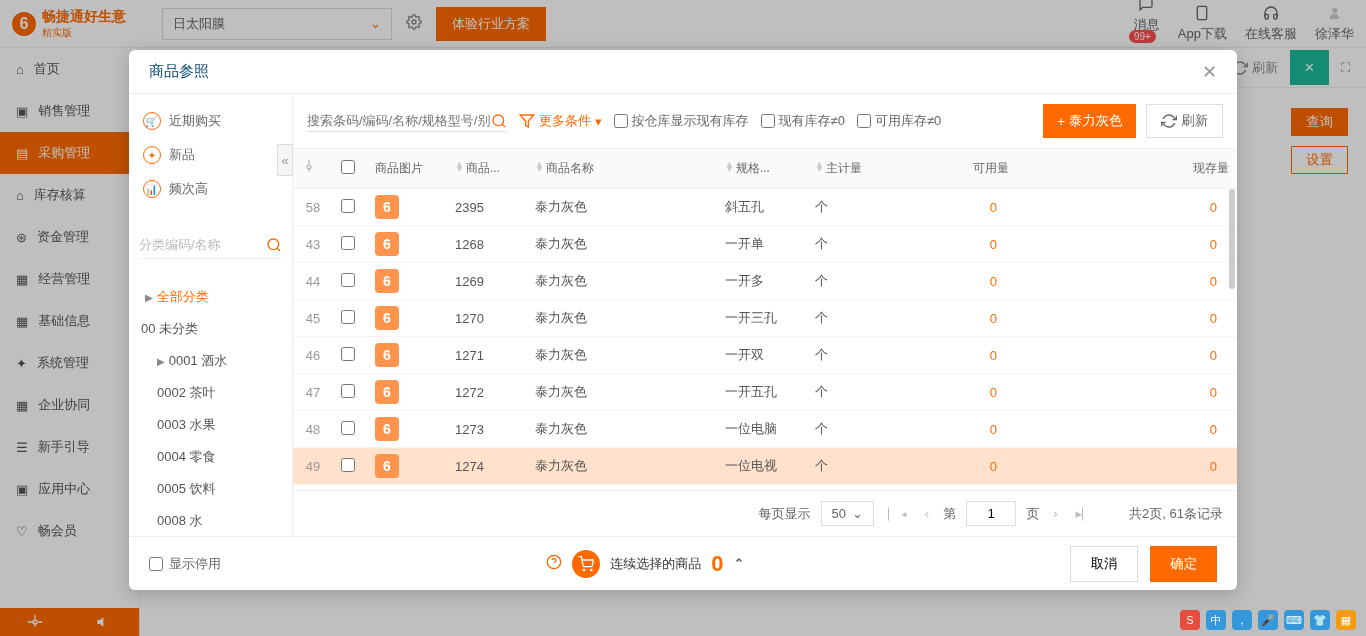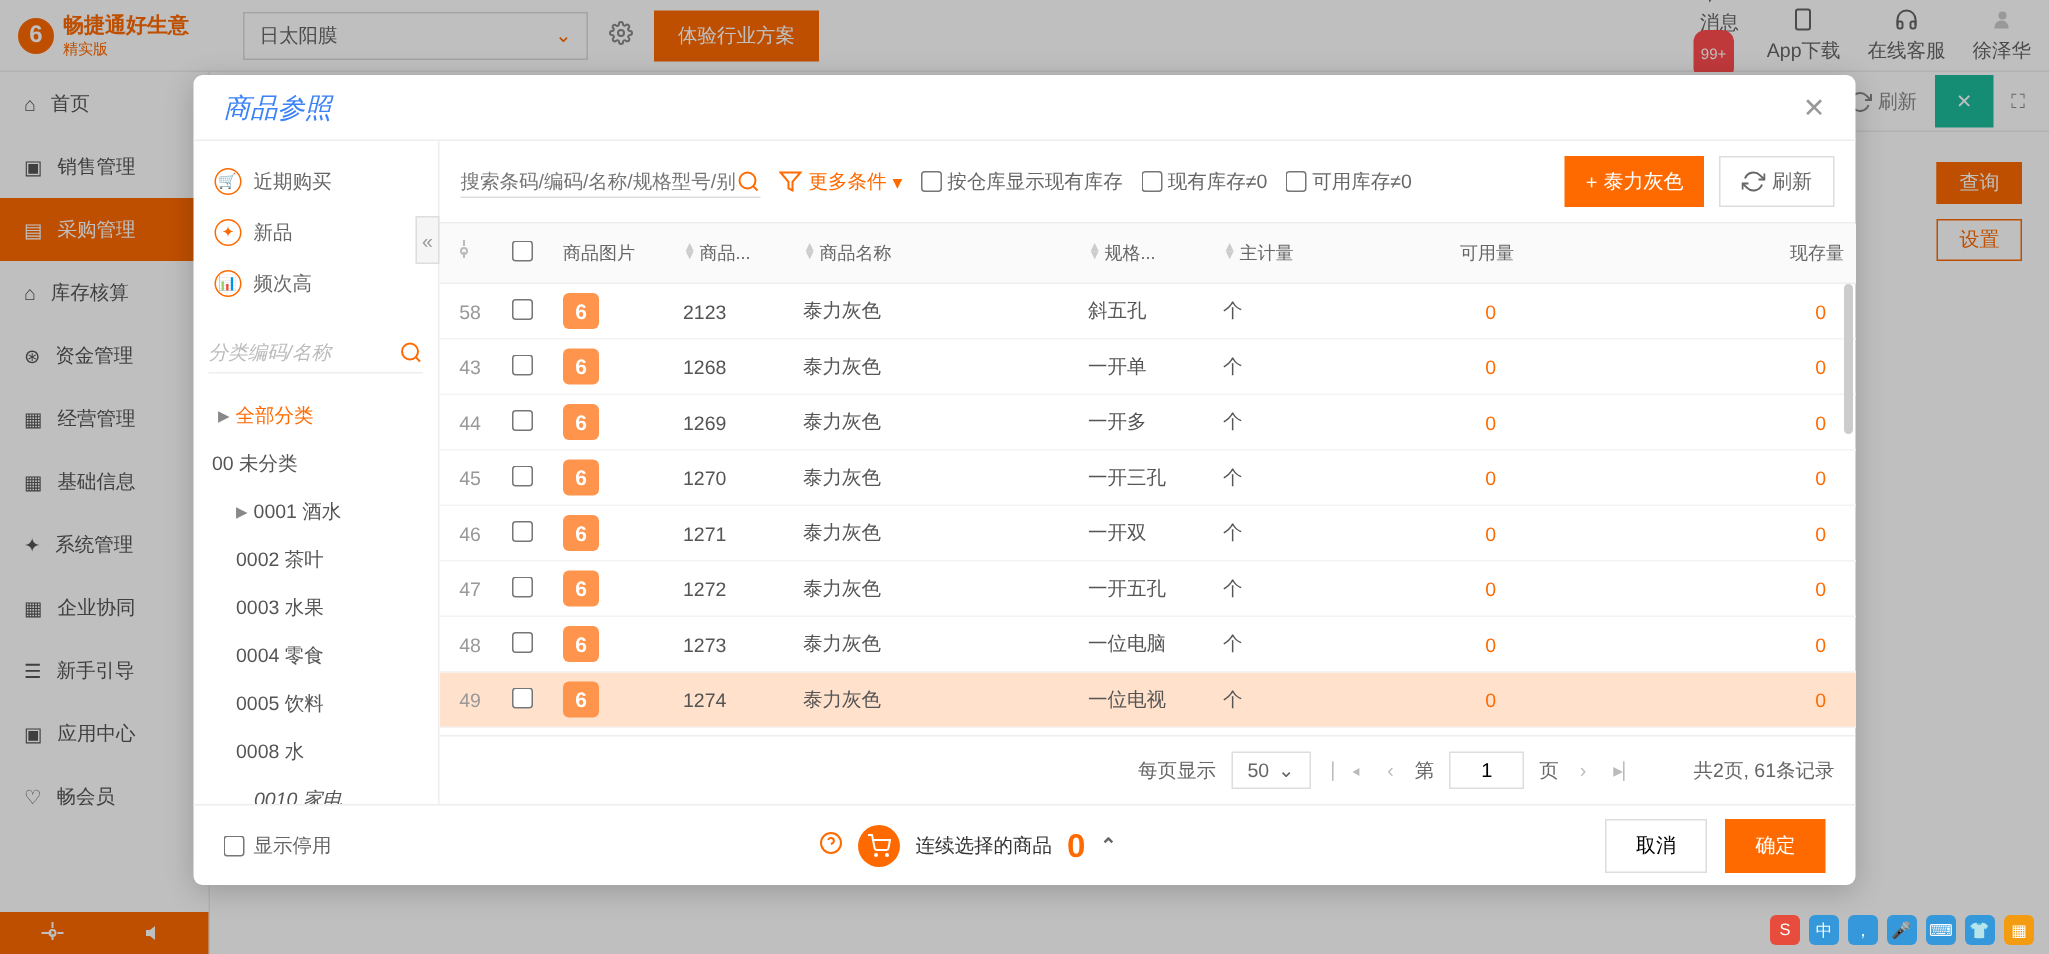--- a/index.html
+++ b/index.html
@@ -10,21 +10,21 @@
 .logo { display: flex; align-items: center; gap: 6px; width: 150px; }
 .logo-icon { width: 24px; height: 24px; background: #ff6a00; border-radius: 50%; color: #fff; display: flex; align-items: center; justify-content: center; font-weight: bold; font-size: 16px; }
 .logo-text { color: #ff6a00; font-size: 14px; font-weight: bold; }
 .logo-sub { color: #ff6a00; font-size: 10px; }
 .org-select { width: 230px; height: 32px; border: 1px solid #ddd; display: flex; align-items: center; padding: 0 10px; justify-content: space-between; color: #666; }
 .chevron-down { color: #ff6a00; }
 .gear { margin: 0 14px; color: #888; }
 .orange-btn { background: #ff6a00; color: #fff; border: none; padding: 8px 16px; cursor: pointer; font-size: 13px; }
 .header-right { margin-left: auto; display: flex; align-items: center; gap: 18px; color: #666; }
 .header-item { display: flex; align-items: center; gap: 4px; cursor: pointer; flex-direction: column; }
-.badge { background: #ff4d4f; color: #fff; font-size: 10px; padding: 11px 5px; border-radius: 8px; position: relative; top: -8px; left: -4px; }
+.badge { background: #ff4d4f; color: #fff; font-size: 10px; padding: 1px 5px; border-radius: 8px; position: relative; top: -8px; left: -4px; }
 
 
 .sidebar { position: absolute; left: 0; top: 48px; width: 140px; bottom: 0; background: #fff; border-right: 1px solid #eee; }
 .sidebar-item { display: flex; align-items: center; gap: 10px; padding: 12px 16px; color: #555; cursor: pointer; }
 .sidebar-item.active { background: #ff6a00; color: #fff; }
 .sidebar-bottom { position: absolute; bottom: 0; left: 0; right: 0; height: 28px; background: #ff6a00; display: flex; }
 .sidebar-bottom-btn { flex: 1; display: flex; align-items: center; justify-content: center; color: #fff; cursor: pointer; }
 
 
 .page-content { position: absolute; left: 140px; right: 0; top: 48px; bottom: 0; background: #fff; }
@@ -32,31 +32,31 @@
 .page-tabs-right { margin-left: auto; display: flex; gap: 12px; padding: 0 16px; color: #888; }
 .close-teal { background: #1bbc9b; color: #fff; padding: 10px 14px; }
 .right-buttons { position: absolute; right: 18px; top: 60px; display: flex; flex-direction: column; gap: 10px; }
 .right-buttons button { padding: 4px 14px; border: 1px solid #ff6a00; color: #ff6a00; background: #fff; cursor: pointer; }
 .right-buttons .primary { background: #ff6a00; color: #fff; }
 
 
 .modal-overlay { position: absolute; inset: 0; background: rgba(0,0,0,0.25); display: flex; justify-content: center; }
 .modal { width: 1108px; margin-top: 50px; height: 540px; background: #fff; border-radius: 6px; display: flex; flex-direction: column; box-shadow: 0 4px 20px rgba(0,0,0,0.2); }
 .modal-header { height: 44px; display: flex; align-items: center; padding: 0 20px; border-bottom: 1px solid #eee; }
-.modal-title { font-size: 18px; color: #3b82f6; font-style: italic; }
+.modal-title { font-size: 15px; color: #0c4a6e; }
 .modal-close { margin-left: auto; cursor: pointer; color: #999; font-size: 18px; }
 .modal-body { flex: 1; display: flex; overflow: hidden; }
 
 
 .panel-left { width: 164px; border-right: 1px solid #eee; display: flex; flex-direction: column; position: relative; }
 .panel-tabs { padding: 10px 0; }
 .panel-tab { display: flex; align-items: center; gap: 8px; padding: 8px 14px; cursor: pointer; color: #666; }
 .panel-tab-icon { width: 18px; height: 18px; border: 1.5px solid #ff6a00; border-radius: 50%; display: flex; align-items: center; justify-content: center; color: #ff6a00; font-size: 10px; }
 .collapse-handle { position: absolute; right: -1px; top: 50px; background: #f5f5f5; border: 1px solid #ddd; width: 16px; height: 32px; display: flex; align-items: center; justify-content: center; color: #999; cursor: pointer; }
-.cat-search { margin: 6px 10px; display: flex; align-items: center; justify-content: space-between; color: #bbb; border-bottom: 1px solid #eee; padding: 4px 0; font-style: italic; }
+.cat-search { margin: 16px 10px; display: flex; align-items: center; justify-content: space-between; color: #bbb; border-bottom: 1px solid #eee; padding: 4px 0; }
 .cat-search svg { color: #ff6a00; }
 .cat-tree { flex: 1; overflow: auto; padding: 6px 0; }
 .cat-item { padding: 7px 16px; cursor: pointer; color: #555; display: flex; align-items: center; gap: 4px; }
 .cat-item.active { color: #ff6a00; }
 .caret { font-size: 10px; color: #888; }
 
 
 .panel-right { flex: 1; display: flex; flex-direction: column; }
 .toolbar { display: flex; align-items: center; padding: 10px 14px; gap: 12px; border-bottom: 1px solid #eee; }
 .search-box { display: flex; align-items: center; border-bottom: 1px solid #ddd; padding: 2px 0; width: 200px; }
@@ -369,21 +369,21 @@
                 <th style="width:70px"><span class="sort">▲<br>▼</span><span>主计量</span></th>
                 <th style="width:140px;text-align:right">可用量</th>
                 <th style="width:220px;text-align:right">现存量</th>
               </tr>
             </thead>
             <tbody id="table-body">
                 <tr>
     <td style="text-align:center;color:#999">58</td>
     <td><input type="checkbox" style=""></td>
     <td><span class="img-cell">6</span></td>
-    <td>2123</td>
+    <td>2395</td>
     <td>泰力灰色</td>
     <td>斜五孔</td>
     <td>个</td>
     <td class="num-right">0</td>
     <td class="num-right">0</td>
                 </tr>
                 <tr>
     <td style="text-align:center;color:#999">43</td>
     <td><input type="checkbox" style=""></td>
     <td><span class="img-cell">6</span></td>

